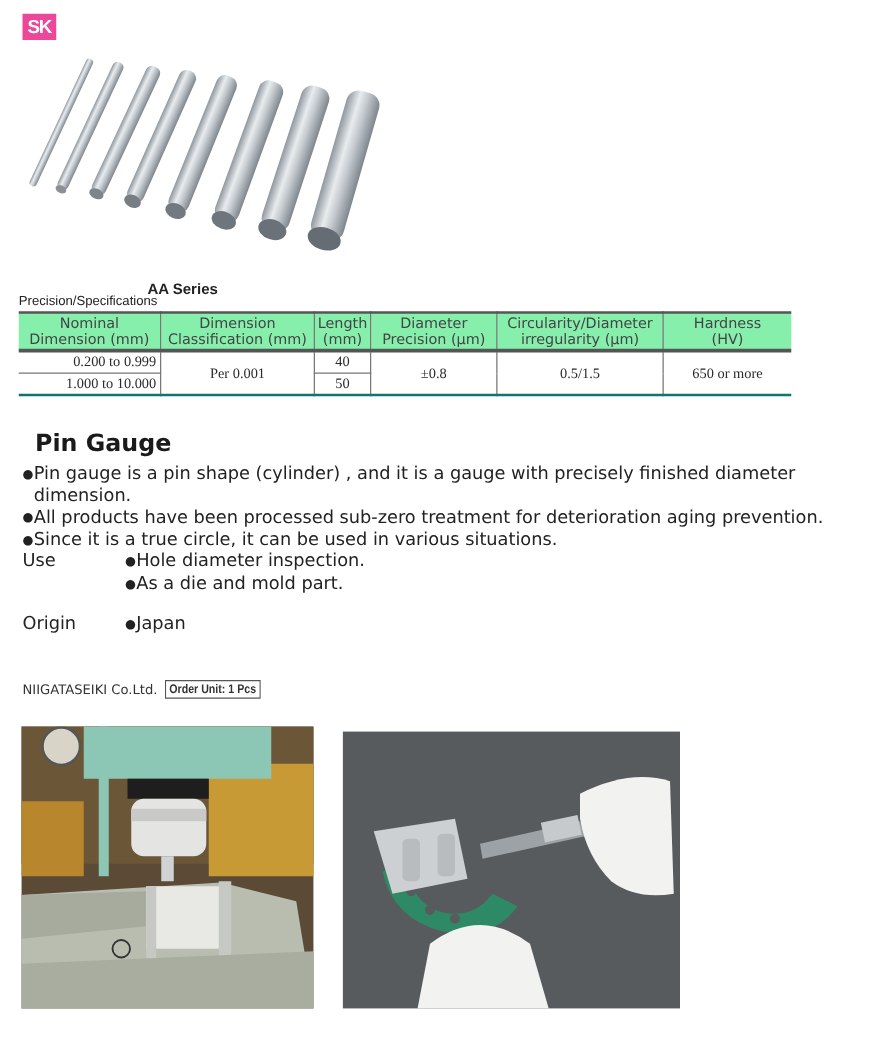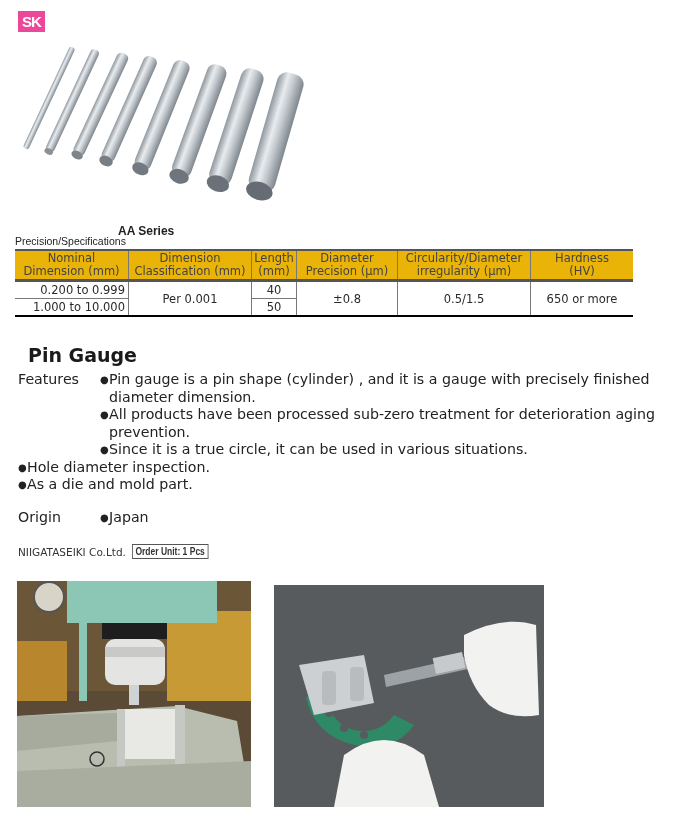--- a/index.html
+++ b/index.html
@@ -14,27 +14,27 @@
   
   .hero { position:absolute; left:18px; top:38px; width:300px; height:170px; }
   .hero svg { display:block; }
   .series-caption { position:absolute; left:118px; top:201px; font-family:"Liberation Sans", sans-serif;
                     font-size:12px; font-weight:bold; color:#222;margin-top:23px; }
 
   
   .spec-title { position:absolute; left:15px; top:235px; font-size:10.5px; font-family:"Liberation Sans", sans-serif; color:#222;text-align:right; }
   .spec-table { position:absolute; left:15px; top:249px; width:618px; border-collapse:collapse;
                 font-family:"DejaVu Sans", sans-serif; font-size:11.5px; color:#2a2a2a; }
-  .spec-table th { background:#eab308; font-weight:normal; line-height:13px; padding:1px 2px;
+  .spec-table th { background:#86efac; font-weight:normal; line-height:13px; padding:1px 2px;
                    border-left:1px solid #777; border-right:1px solid #777; color:#444; text-align:center; }
   .spec-table thead tr { border-top:2px solid #555; border-bottom:3px solid #555; }
   .spec-table td { border-left:1px solid #777; border-right:1px solid #777; line-height:14px; padding:1px 3px; text-align:center; }
   .spec-table tbody tr.r1 td.len { border-bottom:1px solid #777; }
   .spec-table tbody tr.r1 td.nom { border-bottom:1px solid #777; }
-  .spec-table tbody { border-bottom:2px solid #000000; }
+  .spec-table tbody { border-bottom:2px solid #0f766e;font-family:Liberation Serif, serif; }
   .spec-table th:first-child, .spec-table td:first-child { border-left:none; }
   .spec-table th:last-child, .spec-table td:last-child { border-right:none; }
   .spec-table td.nom { text-align:right; }
 
   
   .prod-title { position:absolute; left:18px; top:344px; font-size:19px; font-weight:bold; color:#1a1a1a;margin-left:10px; }
   .desc { position:absolute; left:18px; top:371px; width:680px; font-size:14.2px; line-height:17.5px; color:#222; }
   .desc .row { display:flex; }
   .desc .lbl { width:82px; flex:none; }
   .desc .items { flex:1; }
@@ -128,37 +128,37 @@
       <td class="nom">1.000 to 10.000</td>
       <td>50</td>
     </tr>
   </tbody>
 </table>
 
 <div class="prod-title">Pin Gauge</div>
 
 <div class="desc">
   <div class="row">
-    <div class="lbl">Features</div>
     <div class="items">
       <div class="item">
           <span class="bullet">●</span>
           <span class="txt">Pin gauge is a pin shape (cylinder) , and it is a gauge with precisely finished diameter dimension.</span>
         </div>
       <div class="item">
           <span class="bullet">●</span>
           <span class="txt">All products have been processed sub-zero treatment for deterioration aging prevention.</span>
         </div>
       <div class="item">
           <span class="bullet">●</span>
           <span class="txt">Since it is a true circle, it can be used in various situations.</span>
         </div>
     </div>
   </div>
   <div class="row">
+    <div class="lbl">Use</div>
     <div class="items">
       <div class="item">
           <span class="bullet">●</span>
           <span class="txt">Hole diameter inspection.</span>
         </div>
       <div class="item">
           <span class="bullet">●</span>
           <span class="txt">As a die and mold part.</span>
         </div>
     </div>

